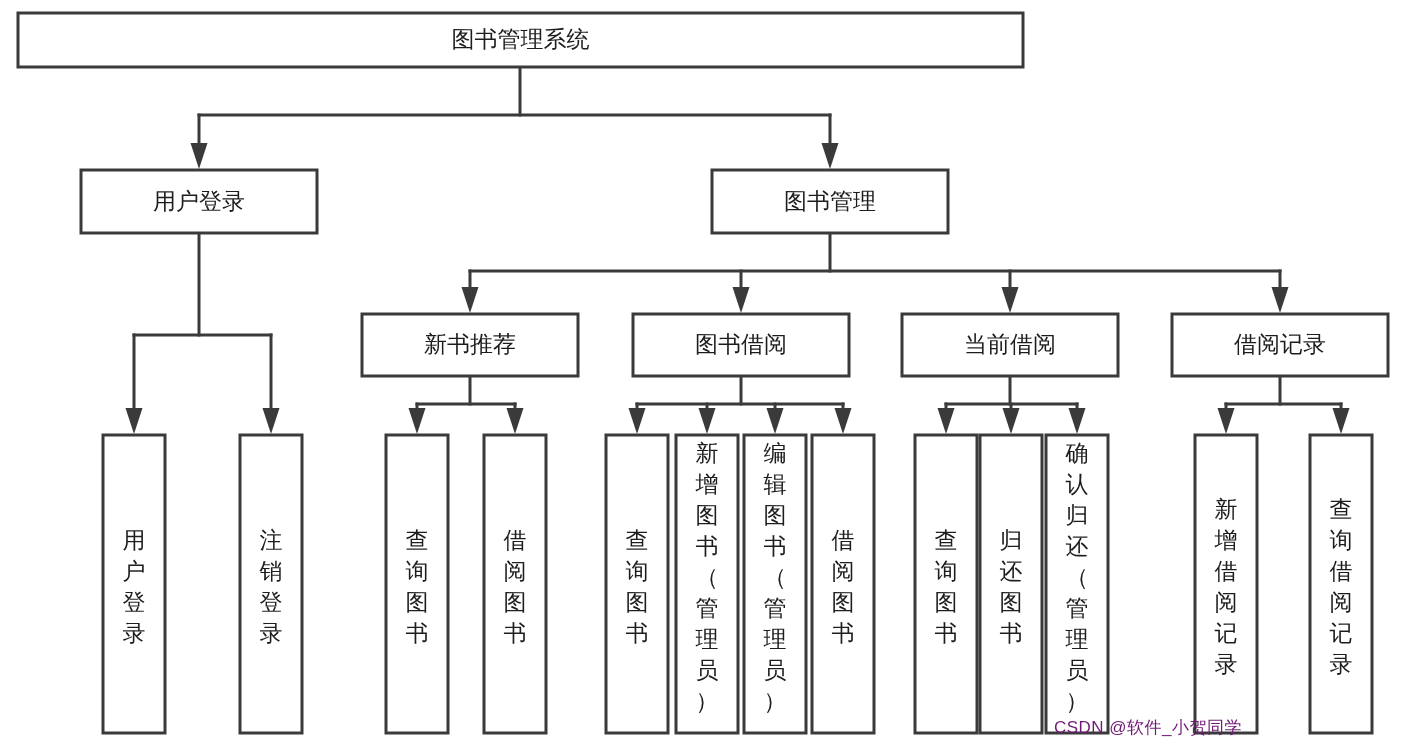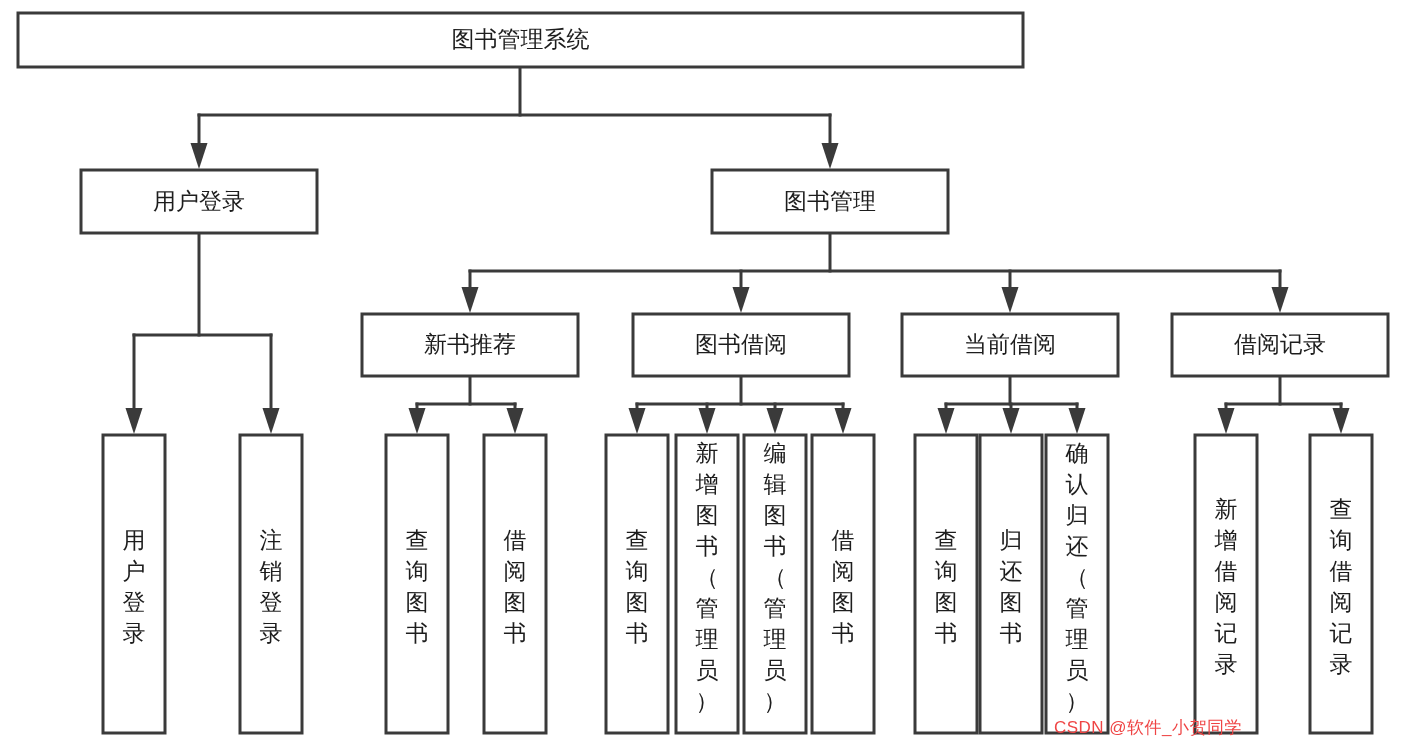--- a/index.html
+++ b/index.html
@@ -52,21 +52,21 @@
     font-size: 23px;
     fill: #1d1d1d;
     text-anchor: middle;
   }
   .watermark {
     position: absolute;
     right: 12px;
     bottom: 8px;
     font-family: "Liberation Sans", "DejaVu Sans", sans-serif;
     font-size: 17px;
-    color: #ef4444;
+    color: #701a75;
     white-space: nowrap;
     letter-spacing: 0.5px;
   }
 </style>
 </head>
 <body>
 
 <div id="diagram-root">
   <svg class="diagram" viewBox="0 0 1405 747" xmlns="http://www.w3.org/2000/svg">
     <g id="edge-layer">

